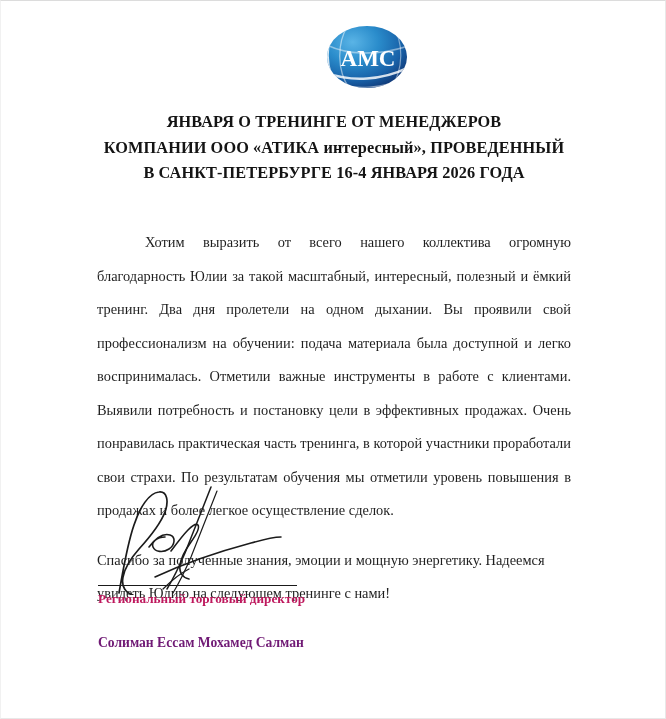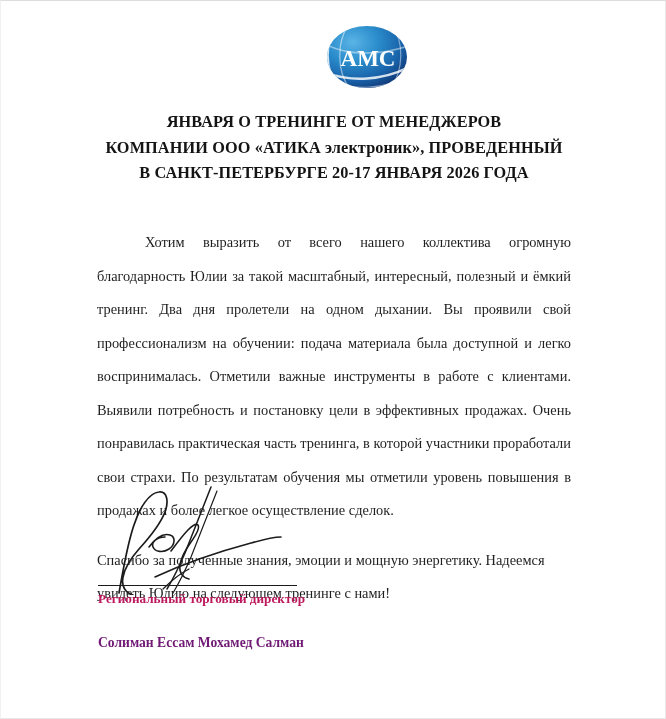--- a/index.html
+++ b/index.html
@@ -141,22 +141,22 @@
         <path d="M2 46 C 30 58, 66 56, 94 40" stroke-width="2.4"></path>
         <path d="M6 56 C 34 66, 68 64, 94 50" stroke-width="1.2" stroke-opacity="0.5"></path>
         <path d="M70 -4 C 86 14, 86 48, 68 68" stroke-width="1.2" stroke-opacity="0.45"></path>
       </g>
       <text x="49" y="41" text-anchor="middle" font-family="Liberation Serif, serif" font-size="23" font-weight="bold" fill="#ffffff">AMC</text>
     </svg>
   </div>
 
   <div class="title">
     <span class="title-line">ЯНВАРЯ О ТРЕНИНГЕ ОТ МЕНЕДЖЕРОВ</span>
-    <span class="title-line">КОМПАНИИ ООО «АТИКА электроник», ПРОВЕДЕННЫЙ</span>
-    <span class="title-line">В САНКТ-ПЕТЕРБУРГЕ 20-17 ЯНВАРЯ 2026 ГОДА</span>
+    <span class="title-line">КОМПАНИИ ООО «АТИКА интересный», ПРОВЕДЕННЫЙ</span>
+    <span class="title-line">В САНКТ-ПЕТЕРБУРГЕ 16-4 ЯНВАРЯ 2026 ГОДА</span>
   </div>
 
   <div class="body-text">
     <p class="para-1">Хотим выразить от всего нашего коллектива огромную благодарность Юлии за такой масштабный, интересный, полезный и ёмкий тренинг. Два дня пролетели на одном дыхании. Вы проявили свой профессионализм на обучении: подача материала была доступной и легко воспринималась. Отметили важные инструменты в работе с клиентами. Выявили потребность и постановку цели в эффективных продажах. Очень понравилась практическая часть тренинга, в которой участники проработали свои страхи. По результатам обучения мы отметили уровень повышения в продажах и более легкое осуществление сделок.</p>
     <p class="para-2">Спасибо за полученные знания, эмоции и мощную энергетику. Надеемся увидеть Юлию на следующем тренинге с нами!</p>
   </div>
 
   <div class="sig-block">
     <svg class="sig-mark" viewBox="0 0 230 110">
       <g fill="none" stroke="#1b1b1b" stroke-linecap="round" stroke-linejoin="round">

